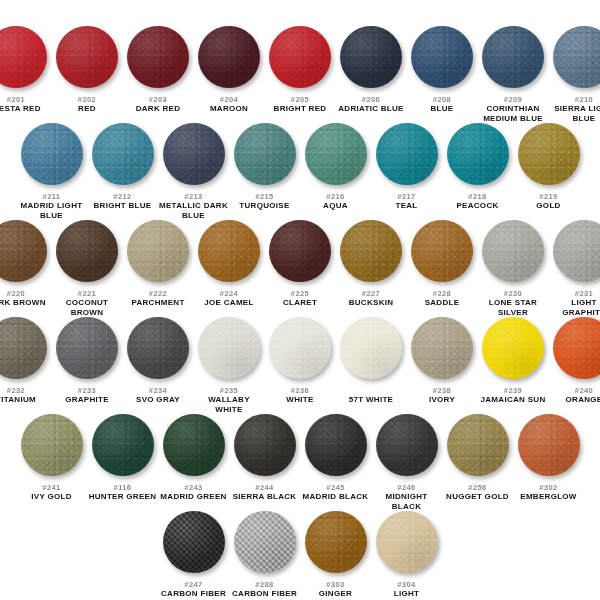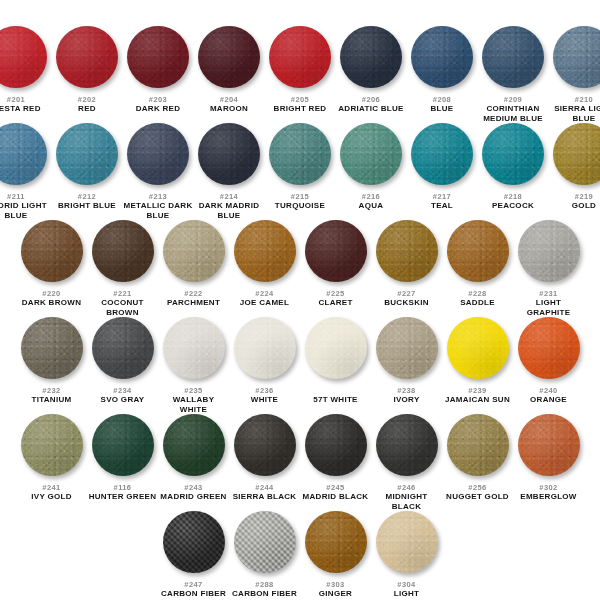--- a/index.html
+++ b/index.html
@@ -175,27 +175,20 @@
       </div>
       <div class="cell">
         <div class="chip-wrap">
           <div class="chip" style="background: rgb(59, 68, 88);"></div>
         </div>
         <div class="code">#213</div>
         <div class="name">METALLIC DARK BLUE</div>
       </div>
       <div class="cell">
         <div class="chip-wrap">
-          <div class="chip" style="background: rgb(43, 47, 60);"></div>
-        </div>
-        <div class="code">#214</div>
-        <div class="name">DARK MADRID BLUE</div>
-      </div>
-      <div class="cell">
-        <div class="chip-wrap">
           <div class="chip" style="background: rgb(74, 127, 124);"></div>
         </div>
         <div class="code">#215</div>
         <div class="name">TURQUOISE</div>
       </div>
       <div class="cell">
         <div class="chip-wrap">
           <div class="chip" style="background: rgb(79, 138, 123);"></div>
         </div>
         <div class="code">#216</div>
@@ -268,33 +261,47 @@
       </div>
       <div class="cell">
         <div class="chip-wrap">
           <div class="chip" style="background: rgb(154, 100, 37);"></div>
         </div>
         <div class="code">#228</div>
         <div class="name">SADDLE</div>
       </div>
       <div class="cell">
         <div class="chip-wrap">
+          <div class="chip" style="background: rgb(169, 166, 160);"></div>
+        </div>
+        <div class="code">#230</div>
+        <div class="name">LONE STAR SILVER</div>
+      </div>
+      <div class="cell">
+        <div class="chip-wrap">
           <div class="chip" style="background: rgb(168, 166, 161);"></div>
         </div>
         <div class="code">#231</div>
         <div class="name">LIGHT GRAPHITE</div>
       </div>
     </div>
     <div class="swatch-row">
       <div class="cell">
         <div class="chip-wrap">
           <div class="chip" style="background: rgb(109, 103, 88);"></div>
         </div>
         <div class="code">#232</div>
         <div class="name">TITANIUM</div>
+      </div>
+      <div class="cell">
+        <div class="chip-wrap">
+          <div class="chip" style="background: rgb(93, 96, 99);"></div>
+        </div>
+        <div class="code">#233</div>
+        <div class="name">GRAPHITE</div>
       </div>
       <div class="cell">
         <div class="chip-wrap">
           <div class="chip" style="background: rgb(70, 72, 74);"></div>
         </div>
         <div class="code">#234</div>
         <div class="name">SVO GRAY</div>
       </div>
       <div class="cell">
         <div class="chip-wrap">

